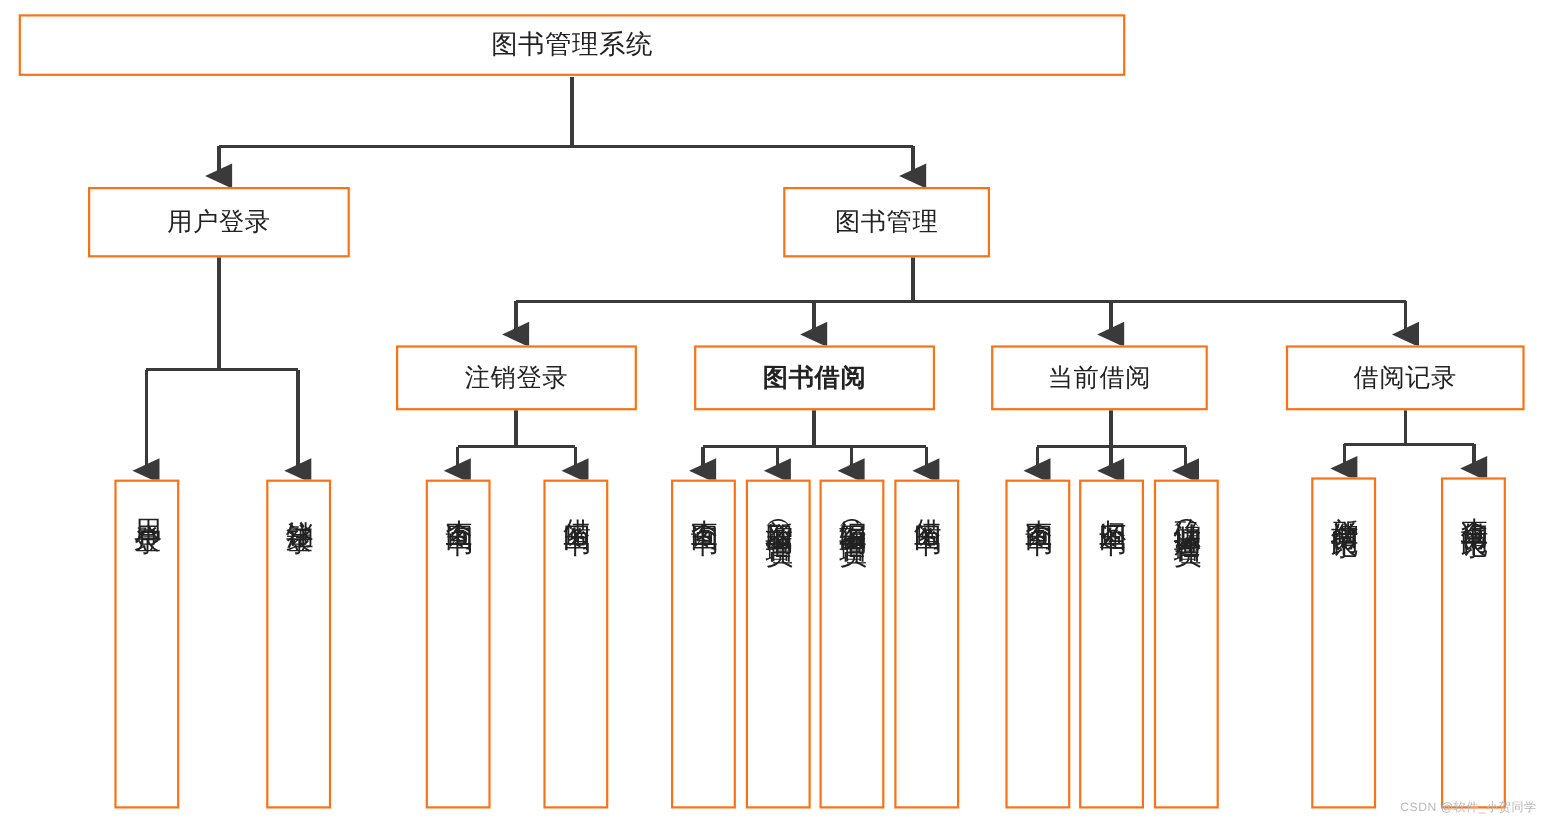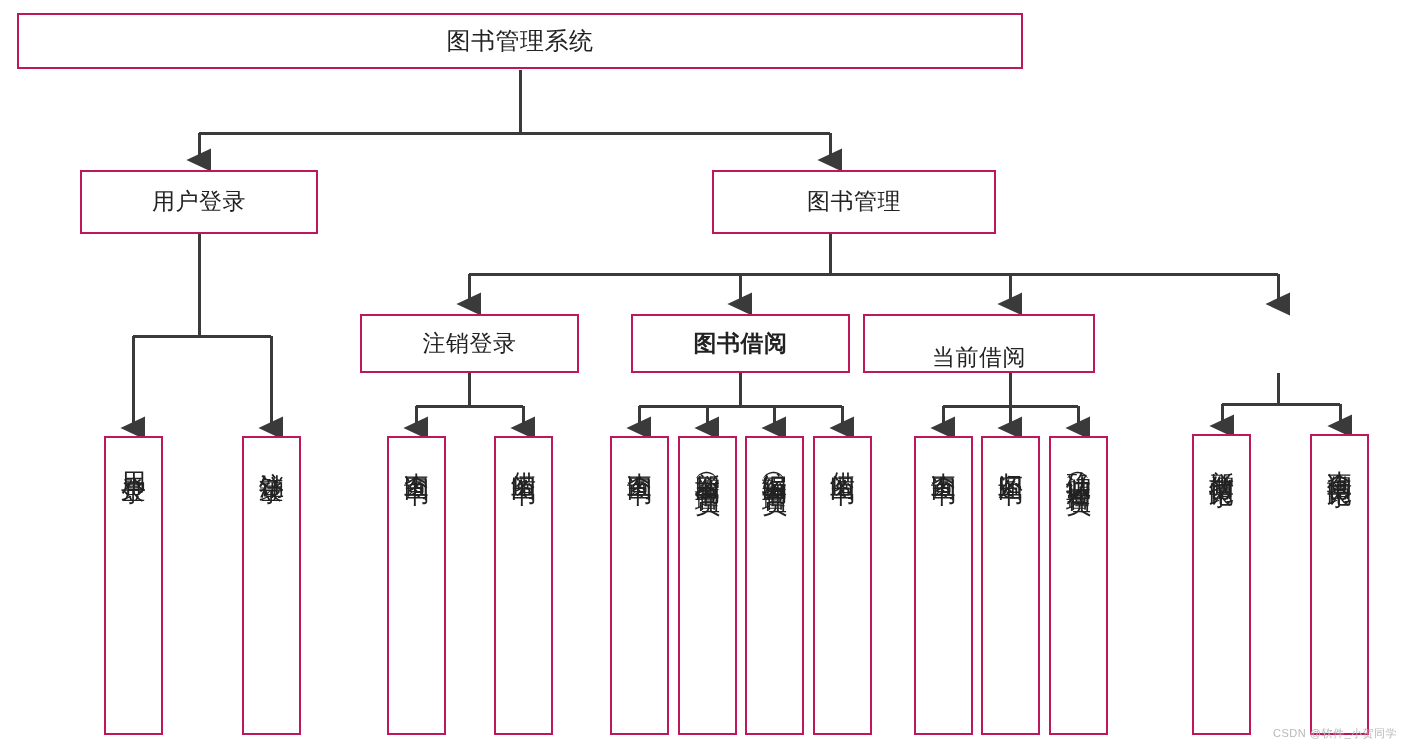--- a/index.html
+++ b/index.html
@@ -16,21 +16,21 @@
   }
   svg#wires{
     position:absolute;
     left:0;top:0;
     width:1405px;height:747px;
     pointer-events:none;
   }
   .node{
     position:absolute;
     box-sizing:border-box;
-    border:2px solid #be185d;
+    border:2px solid #f97316;
     background:#ffffff;
     display:flex;
     align-items:center;
     justify-content:center;
     text-align:center;
     color:#222222;
   }
   .node .lbl{
     display:block;
     line-height:1.18;
@@ -123,32 +123,35 @@
     </g>
   </svg>
 
   <div class="node h root" style="left:17px;top:13px;width:1006px;height:56px;">
     <span class="lbl">图书管理系统</span>
   </div>
 
   <div class="node h" style="left:80px;top:170px;width:238px;height:64px;">
     <span class="lbl">用户登录</span>
   </div>
-  <div class="node h" style="left:712px;top:170px;width:284px;height:64px;">
+  <div class="node h" style="left:712px;top:170px;width:188px;height:64px;">
     <span class="lbl">图书管理</span>
   </div>
 
   <div class="node h" style="left:360px;top:314px;width:219px;height:59px;">
     <span class="lbl">注销登录</span>
   </div>
   <div class="node h" style="left:631px;top:314px;width:219px;height:59px;font-weight:bold;">
     <span class="lbl">图书借阅</span>
   </div>
-  <div class="node h" style="left:863px;top:314px;width:232px;height:59px;align-items:flex-end;">
+  <div class="node h" style="left:901px;top:314px;width:197px;height:59px;">
     <span class="lbl">当前借阅</span>
+  </div>
+  <div class="node h" style="left:1169px;top:314px;width:217px;height:59px;">
+    <span class="lbl">借阅记录</span>
   </div>
 
   <div class="node v" style="left:104px;top:436px;width:59px;height:299px;">
     <span class="lbl">用户登录</span>
   </div>
   <div class="node v" style="left:242px;top:436px;width:59px;height:299px;">
     <span class="lbl">注销登录</span>
   </div>
 
   <div class="node v" style="left:387px;top:436px;width:59px;height:299px;">

